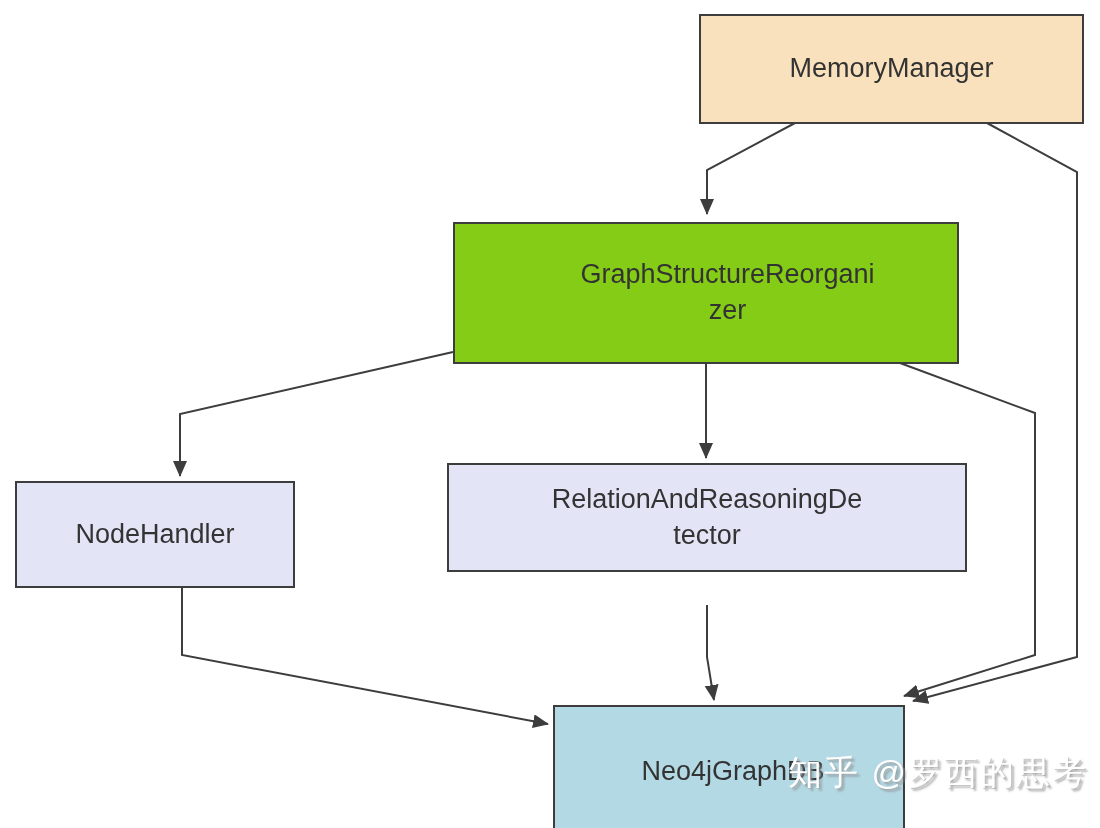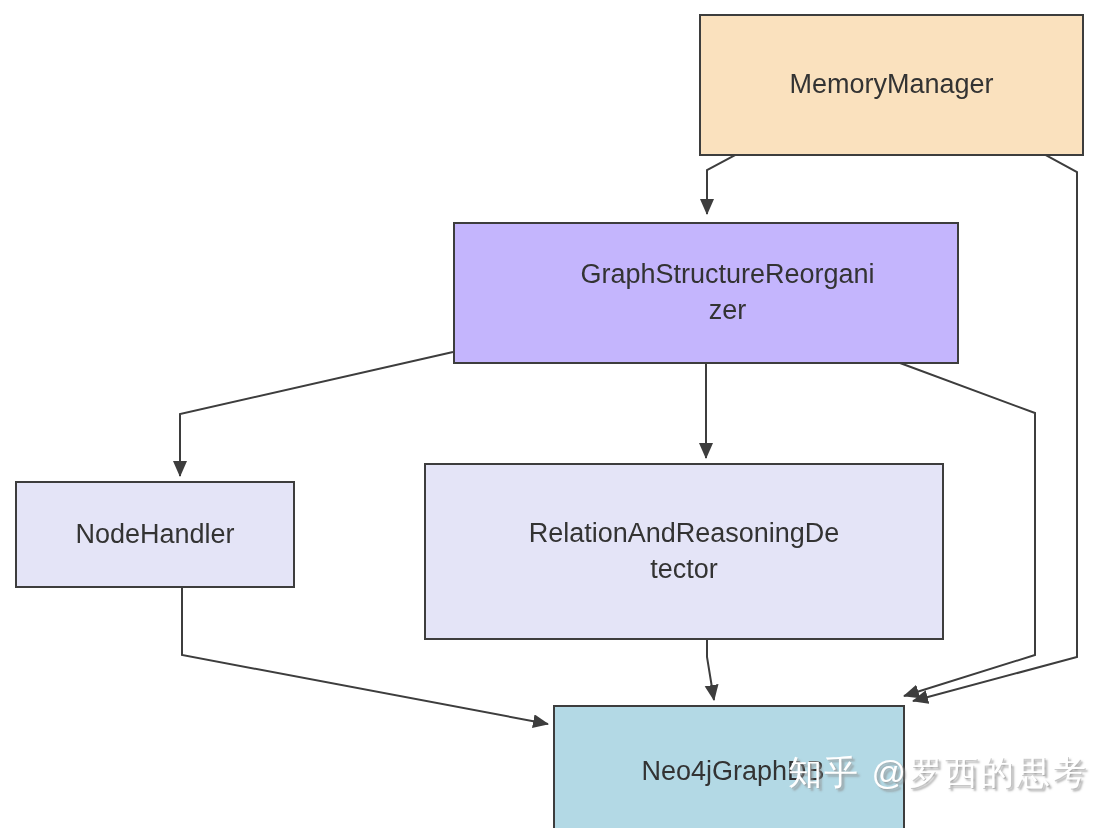--- a/index.html
+++ b/index.html
@@ -31,34 +31,34 @@
     align-items: center;
     justify-content: center;
     font-size: 27px;
     line-height: 1.32;
     color: #333333;
     text-align: center;
     z-index: 2;
   }
   .node span { display: block; white-space: nowrap; }
   .node-memory-manager {
-    left: 699px; top: 14px; width: 385px; height: 142px;
+    left: 699px; top: 14px; width: 385px; height: 110px;
     background: #fae1be;
   }
   .node-graph-structure-reorganizer {
     left: 453px; top: 222px; width: 506px; height: 142px;
-    background: #c4b5fd;
+    background: #84cc16;
     padding-left: 43px;
   }
   .node-node-handler {
     left: 15px; top: 481px; width: 280px; height: 107px;
     background: #e4e4f7;
   }
   .node-relation-and-reasoning-detector {
-    left: 424px; top: 463px; width: 520px; height: 177px;
+    left: 447px; top: 463px; width: 520px; height: 109px;
     background: #e4e4f7;
   }
   .node-neo4j-graph-db {
     left: 553px; top: 705px; width: 352px; height: 134px;
     background: #b3d9e5;
     padding-left: 8px;
   }
   .edge {
     fill: none;
     stroke: #3d3d3d;

